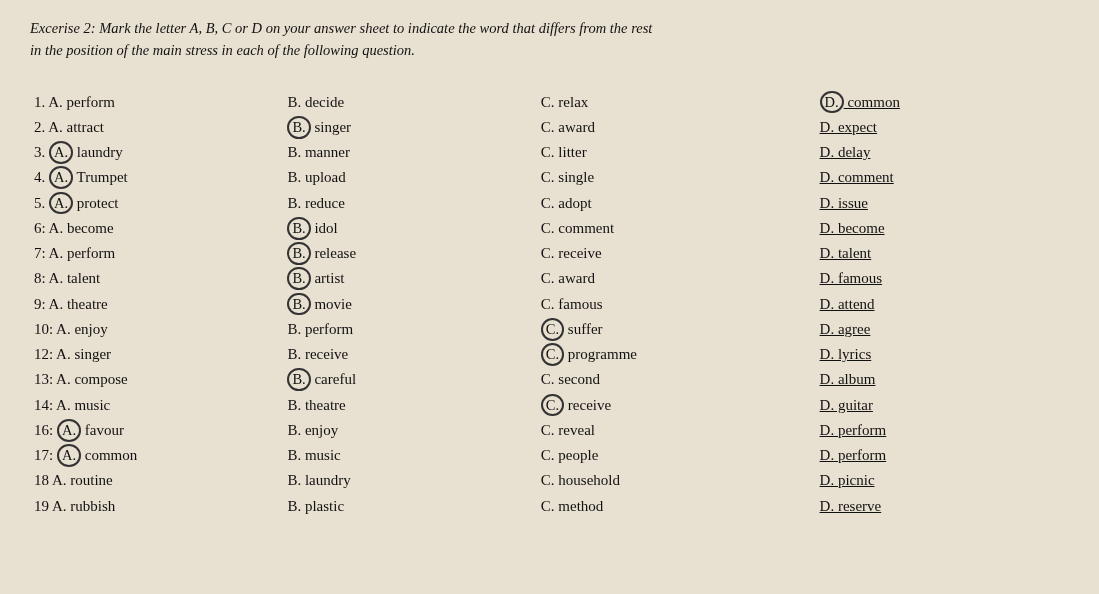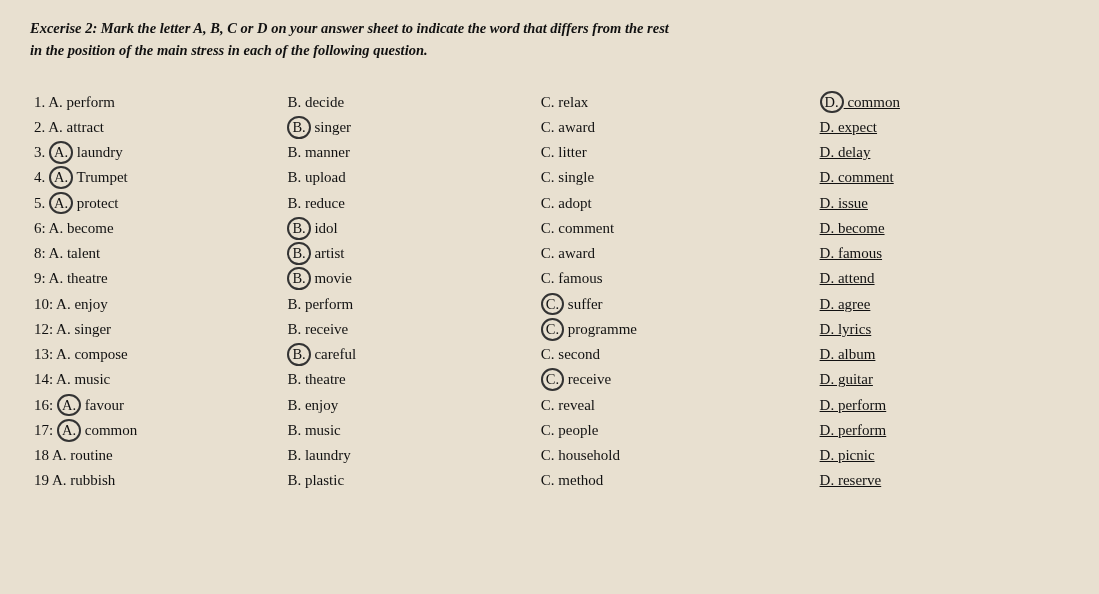--- a/index.html
+++ b/index.html
@@ -7,21 +7,21 @@
       font-family: 'Times New Roman', Times, serif;
       background: #e8e0d0;
       width: 1099px;
       min-height: 594px;
       padding: 18px 30px;
       font-size: 15px;
       color: #111;
     }
     .instruction {
       font-style: italic;
-      font-weight: bold;
+      font-weight: normal;
       font-size: 14.5px;
       line-height: 1.5;
       margin-bottom: 10px;
       max-width: 980px;
     }
     .questions-table {
       width: 100%;
       border-collapse: collapse;
       margin-top: 28px;
     }
@@ -87,20 +87,26 @@
         <td class="col-c">C. adopt</td>
         <td class="col-d">D. issue</td>
       </tr>
       <tr>
         <td class="col-a"><span>6: </span>A. become</td>
         <td class="col-b"><span class="circled">B.</span> idol</td>
         <td class="col-c">C. comment</td>
         <td class="col-d">D. become</td>
       </tr>
       <tr>
+        <td class="col-a"><span>7: </span>A. perform</td>
+        <td class="col-b"><span class="circled">B.</span> release</td>
+        <td class="col-c">C. receive</td>
+        <td class="col-d">D. talent</td>
+      </tr>
+      <tr>
         <td class="col-a"><span>8: </span>A. talent</td>
         <td class="col-b"><span class="circled">B.</span> artist</td>
         <td class="col-c">C. award</td>
         <td class="col-d">D. famous</td>
       </tr>
       <tr>
         <td class="col-a"><span>9: </span>A. theatre</td>
         <td class="col-b"><span class="circled">B.</span> movie</td>
         <td class="col-c">C. famous</td>
         <td class="col-d">D. attend</td>

